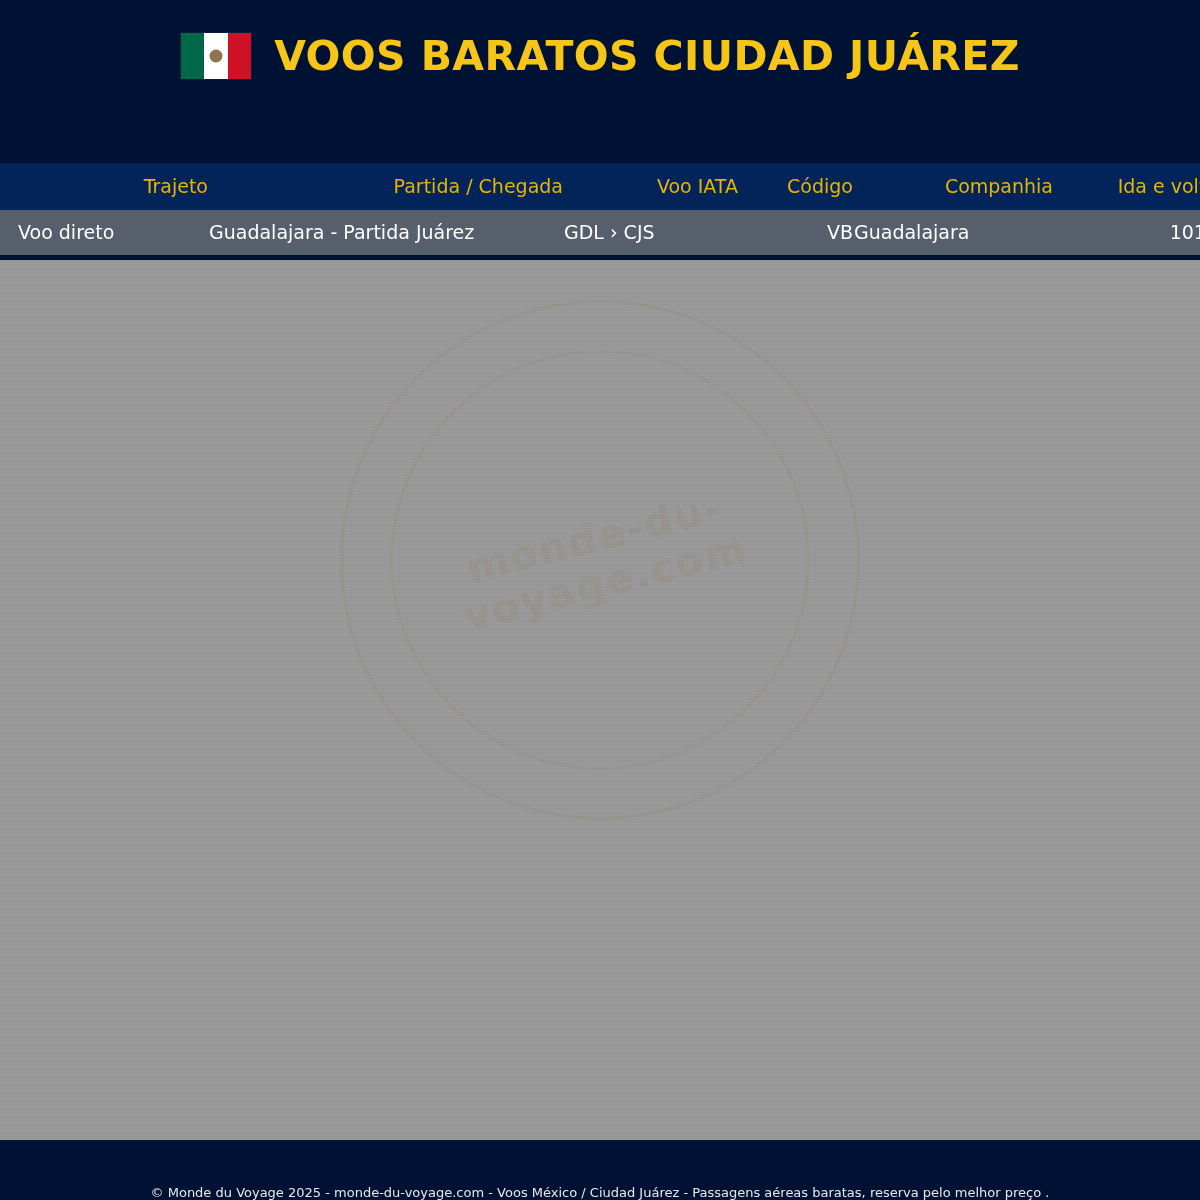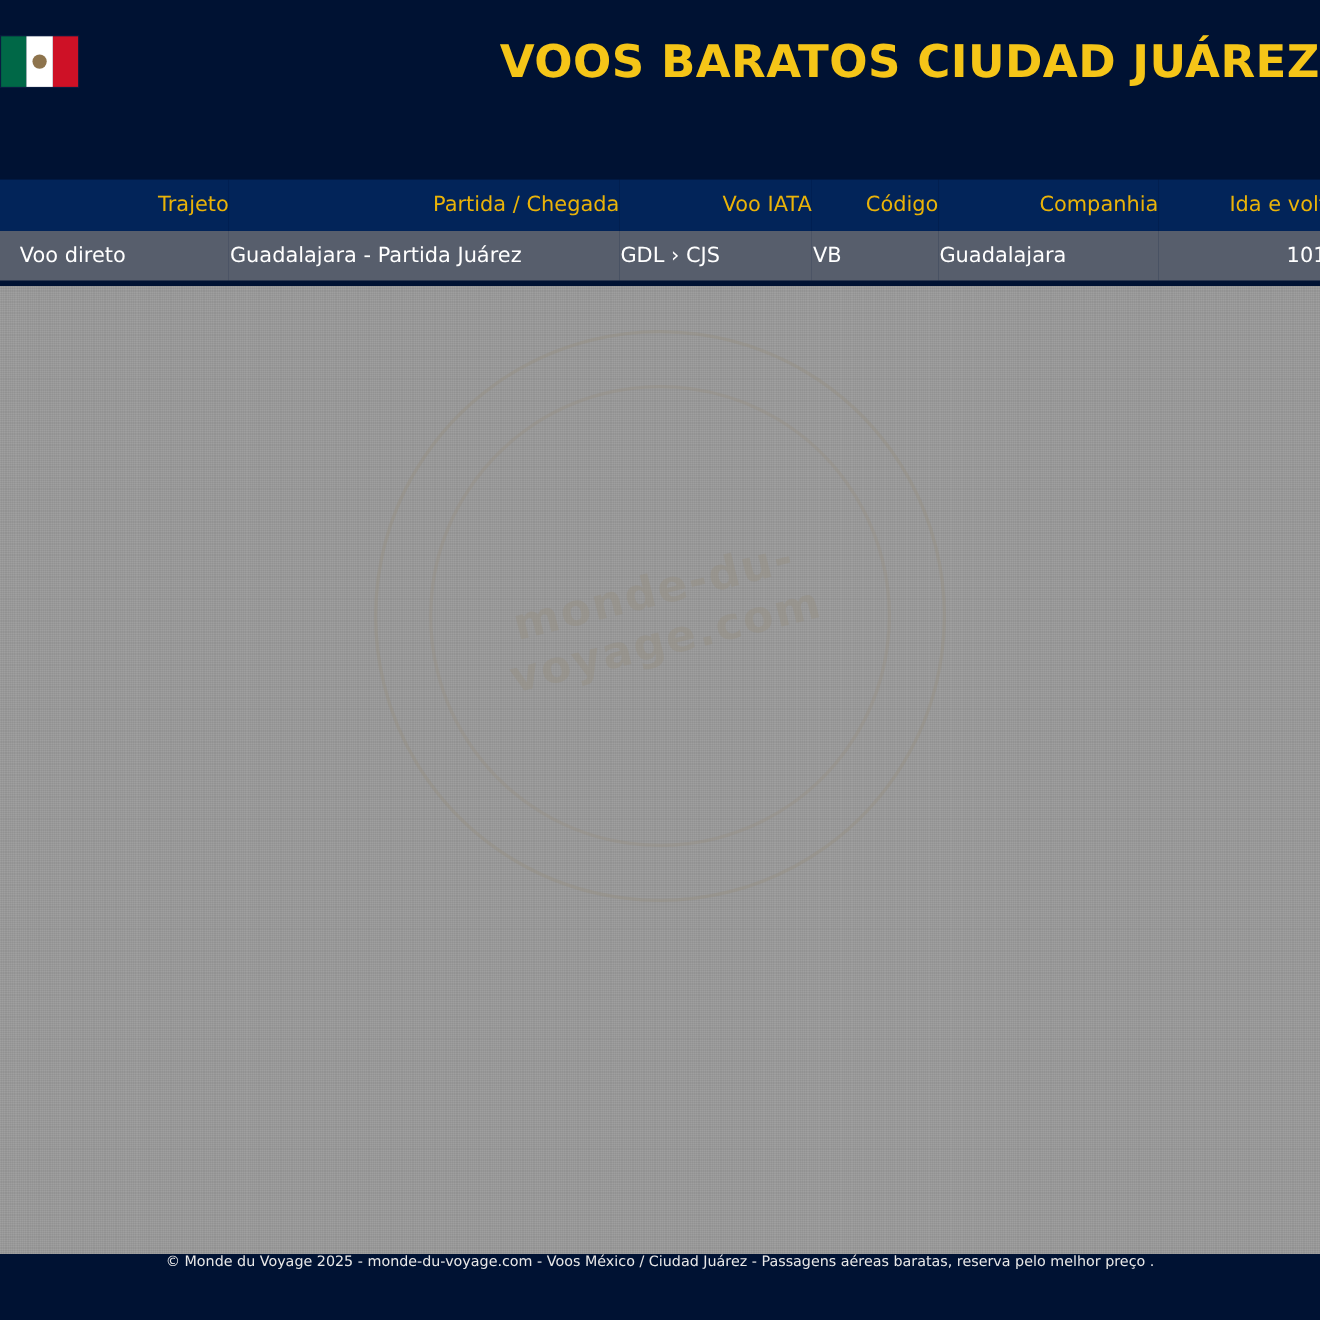--- a/index.html
+++ b/index.html
@@ -17,21 +17,21 @@
 
   
   .header {
     background: #001233;
     height: 163px;
     position: relative;
   }
   .title-row {
     display: flex;
     align-items: center;
-    justify-content: space-between;
+    justify-content: center;
     padding-top: 32px;
     gap: 22px;
   }
   .flag {
     width: 72px;
     height: 48px;
     display: flex;
     border: 1px solid #0a1c40;
     box-sizing: border-box;
     flex: none;
@@ -85,21 +85,21 @@
   }
   table.flights td {
     font-size: 19px;
     padding: 11px 0 12px 1px;
     background: rgba(120,124,130,0.72);
     color: #ffffff;
   }
   .col-route    { width: 190px; padding-left: 18px !important; }
   .col-city     { width: 355px; }
   .col-iata     { width: 175px; }
-  .col-code     { width: 115px; }
+  .col-code     { width: 115px; text-align: right; }
   .col-company  { width: 200px; }
   .col-price    { width: 165px; text-align: right; padding-right: 18px !important; }
 
   td.cell-city, td.cell-company { color: #f5c518; }
   td.cell-route, td.cell-iata, td.cell-code { color: #ffffff; }
   td.cell-price { color: #ffffff; text-align: right; }
 
   
   .content {
     position: absolute;
@@ -153,21 +153,21 @@
 
   
   .footer {
     position: absolute;
     left: 0;
     bottom: 0;
     width: 1200px;
     height: 60px;
     background: #001233;
     display: flex;
-    align-items: flex-start;
+    align-items: flex-end;
     justify-content: center;
   }
   .footer-text {
     color: #e8e8e8;
     font-size: 13px;
     text-align: center;
   }
 </style>
 </head>
 <body>

